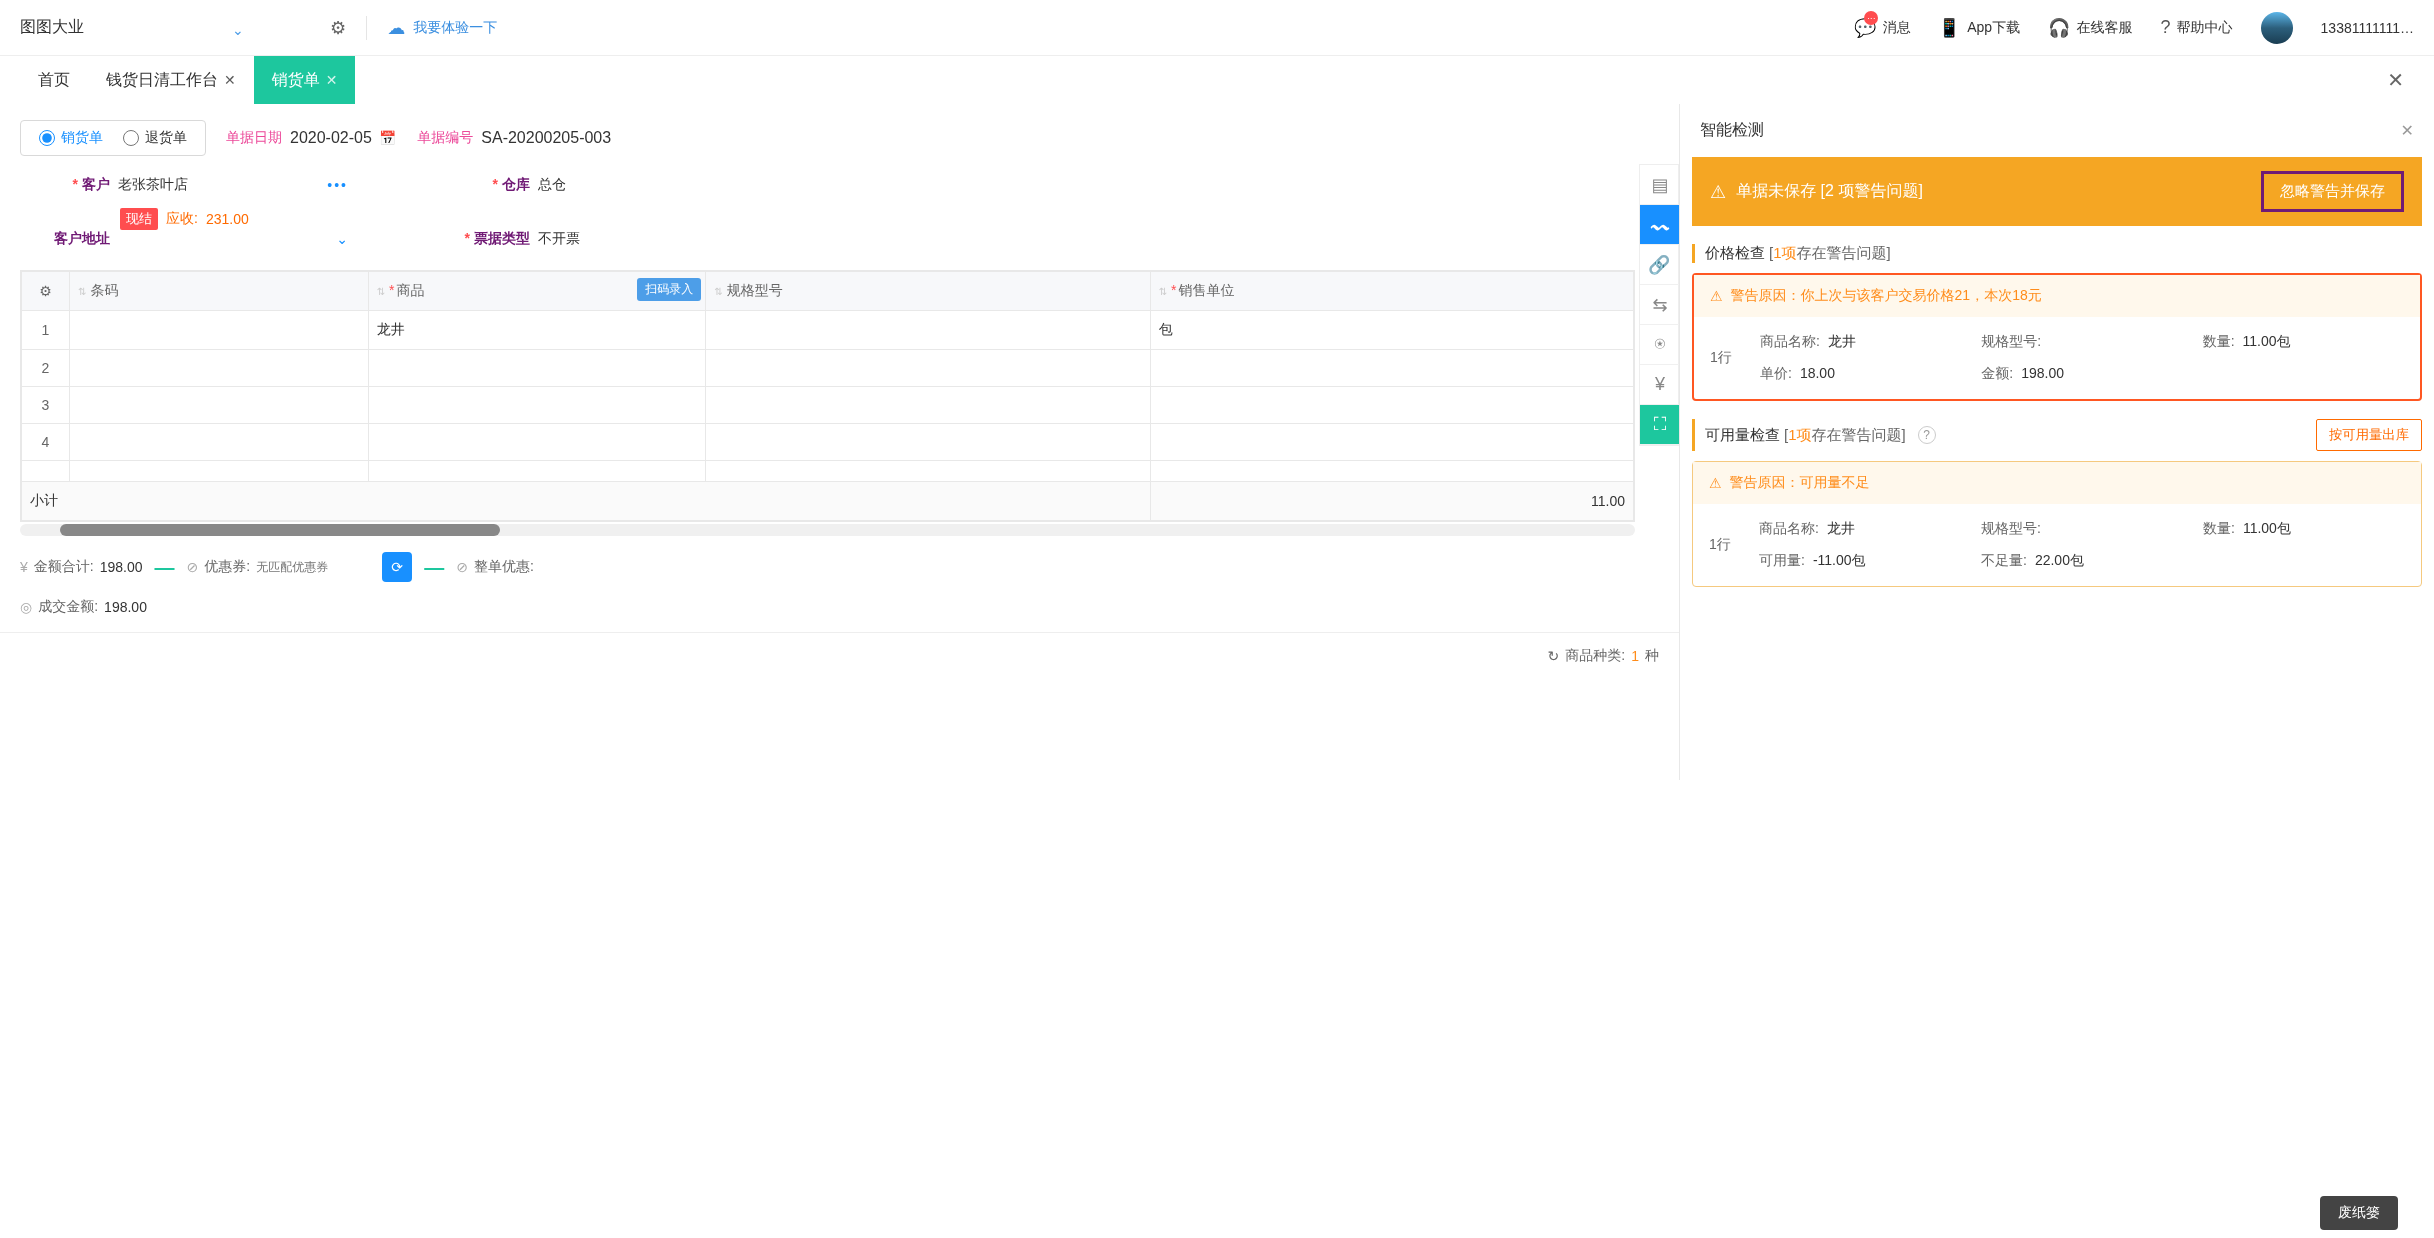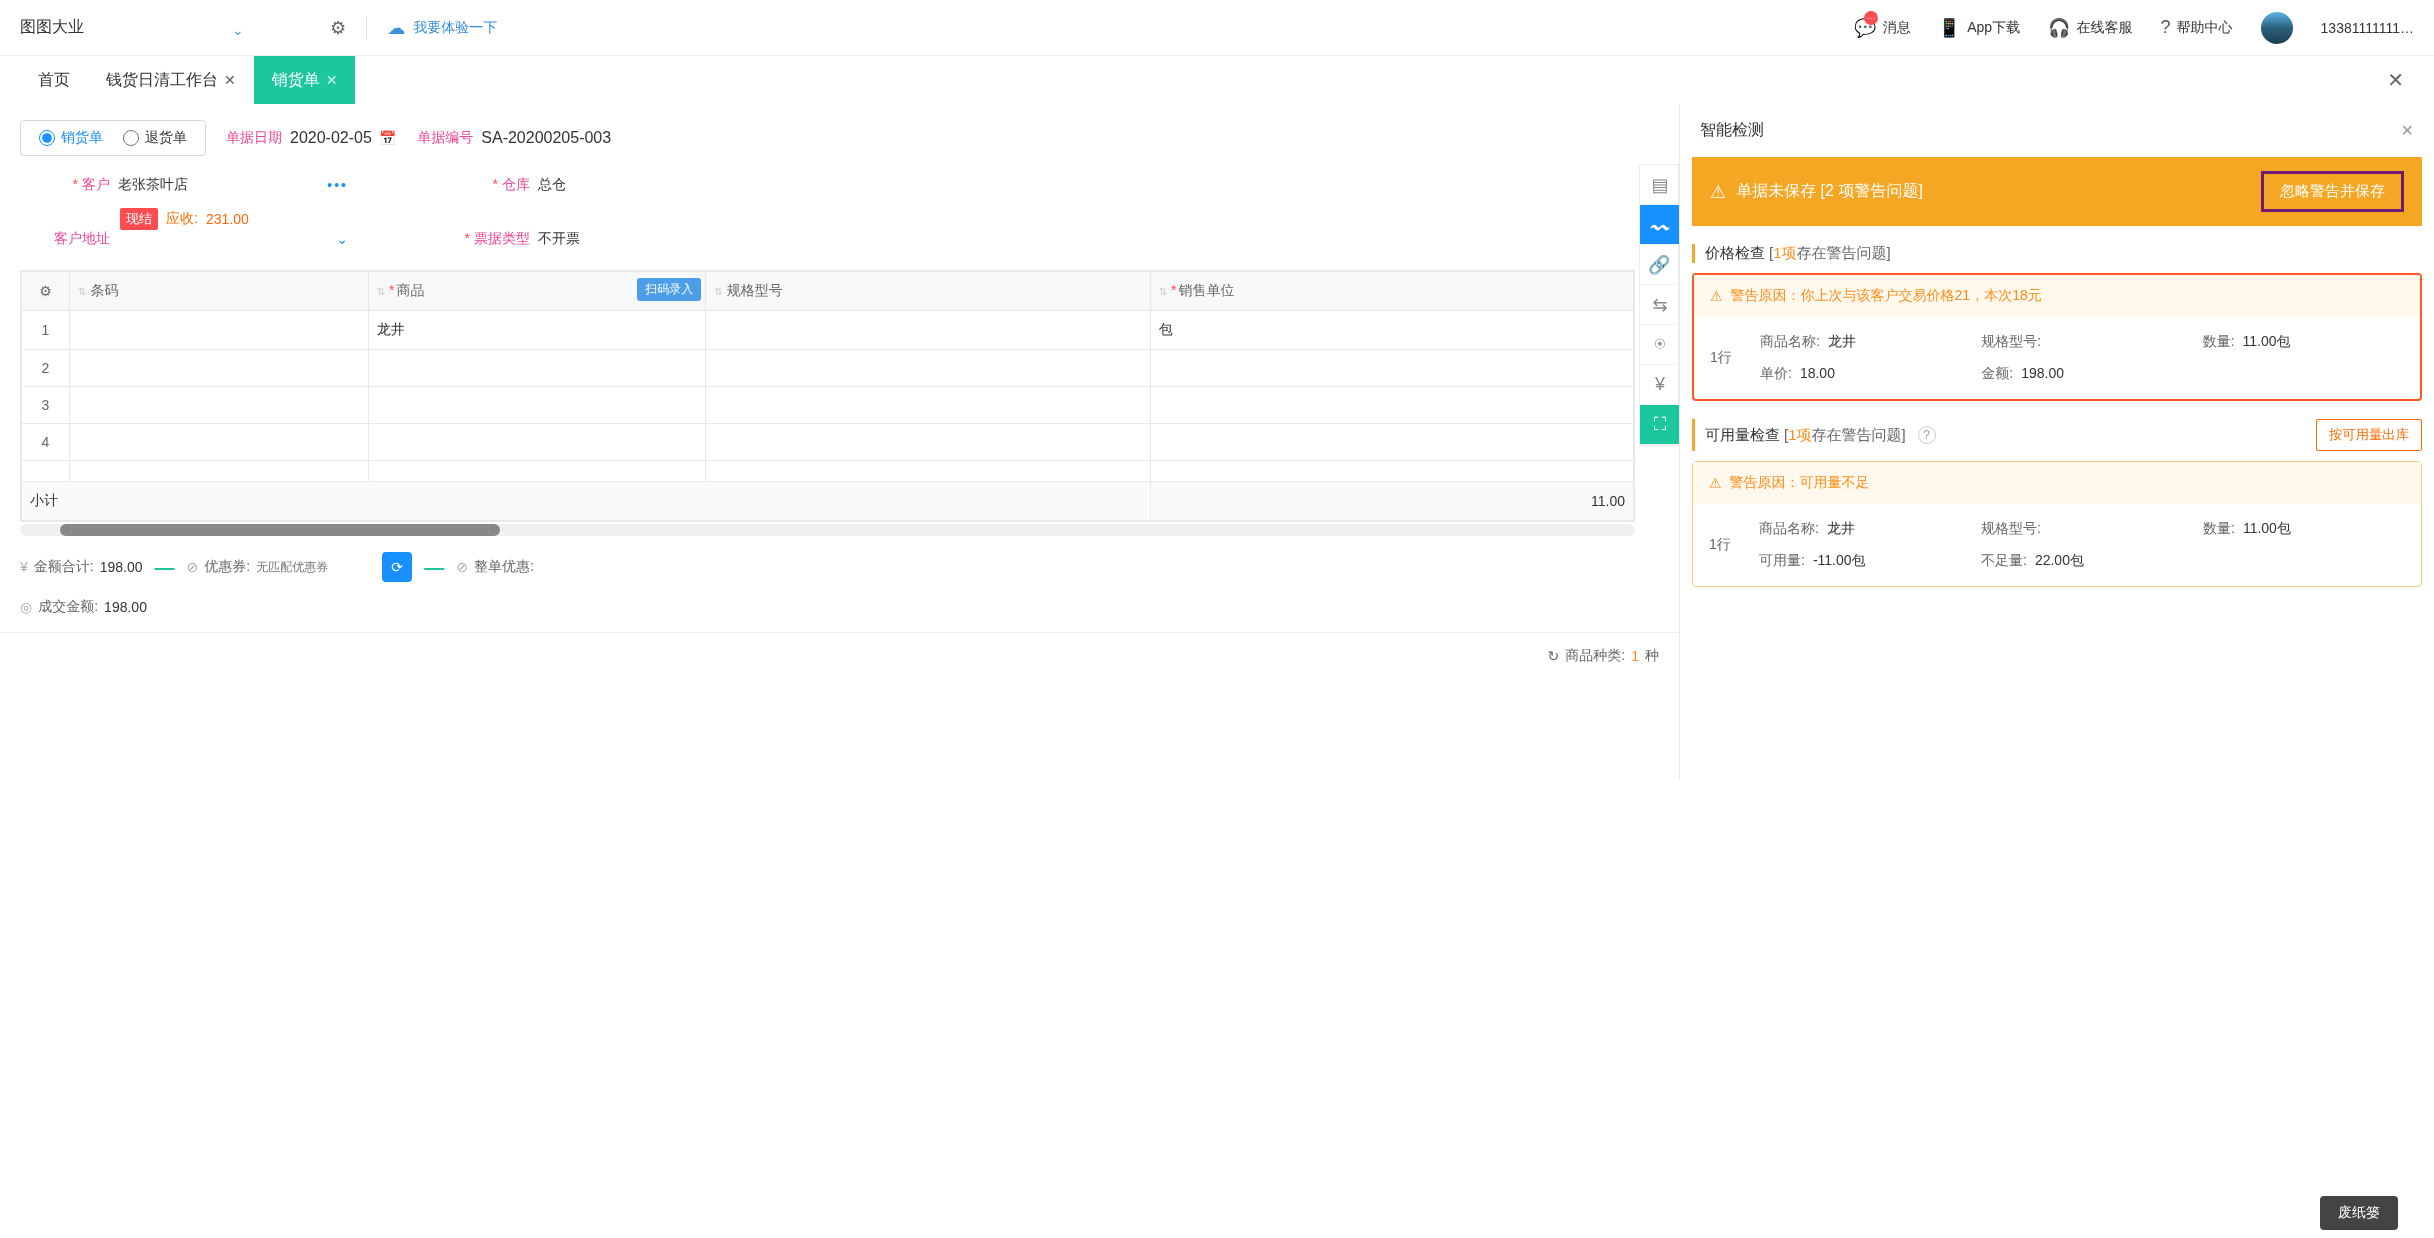--- a/index.html
+++ b/index.html
@@ -40,21 +40,21 @@
 .radio-opt input[type="radio"] { width: 16px; height: 16px; accent-color: #1890ff; }
 .radio-opt.active { color: #1890ff; }
 .field { display: flex; align-items: center; gap: 8px; }
 .field label { color: #ec4899; }
 .field .value { font-size: 16px; color: #333; }
 .date-cal { color: #1890ff; }
 
 .form-grid { padding: 8px 20px; }
 .form-row { display: flex; align-items: center; margin-bottom: 14px; }
 .form-cell { display: flex; align-items: center; gap: 8px; min-width: 360px; }
-.form-cell label { width: 90px; text-align: right; color: #ec4899; }
+.form-cell label { width: 90px; text-align: right; color: #701a75; font-weight: bold; }
 .req::before { content: "*"; color: #ff4d4f; margin-right: 4px; }
 .cust-val { width: 230px; display: flex; align-items: center; justify-content: space-between; }
 .ellipsis-btn { color: #1890ff; letter-spacing: 2px; }
 .settle-row { margin-left: 100px; display: flex; align-items: center; gap: 8px; }
 .tag-red { background: #ff4d4f; color: #fff; padding: 2px 6px; border-radius: 2px; font-size: 13px; }
 .ar { color: #ff6a00; }
 .addr-val { width: 230px; display: flex; justify-content: flex-end; color: #1890ff; }
 
 
 .side-toolbar { position: absolute; right: 0; top: 60px; width: 40px; display: flex; flex-direction: column; border: 1px solid #eee; background: #fff; }

